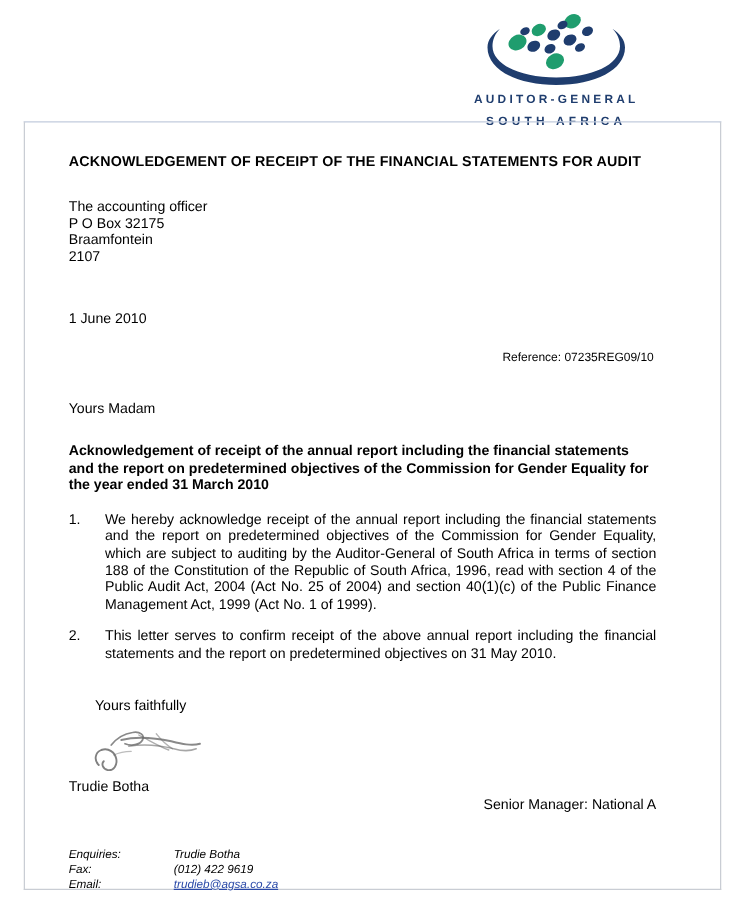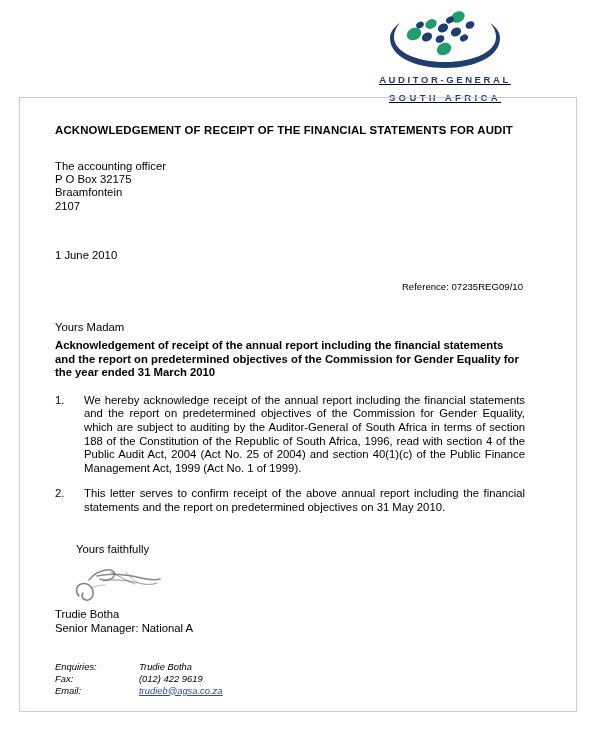--- a/index.html
+++ b/index.html
@@ -27,21 +27,20 @@
   .logo-mark {
     position: relative;
     width: 118px;
     height: 64px;
     margin: 0 auto;
   }
   .logo-mark svg { display: block; }
   .logo-wordmark {
     text-align: center;
     margin-top: 2px;
-    text-decoration: underline;
   }
   .logo-line1, .logo-line2 {
     color: #1f3d6e;
     font-family: "Liberation Sans", sans-serif;
     font-weight: bold;
     letter-spacing: 2.6px;
     white-space: nowrap;
   }
   .logo-line1 { font-size: 9.5px; }
   .logo-line2 { font-size: 9.5px; margin-top: 7px; letter-spacing: 3.4px; }
@@ -85,21 +84,21 @@
     text-align: right;
     font-size: 9.6px;
     margin-top: 17px;
     padding-right: 2px;
   }
 
   .salutation { margin-top: 28px; }
 
   .subject {
     font-weight: bold;
-    margin-top: 4px;
+    margin-top: 20px;
     line-height: 13.6px;
   }
 
   ol.clauses {
     list-style: none;
     margin: 14px 0 0 0;
     padding: 0;
   }
   ol.clauses li {
     position: relative;
@@ -122,21 +121,21 @@
   .signature {
     margin-top: 6px;
     margin-left: 12px;
     height: 44px;
     width: 120px;
     position: relative;
   }
   .signature svg { display: block; }
 
   .signer-name { margin-top: 2px; }
-  .signer-title { line-height: 13.6px; }
+  .signer-title { line-height: 13.6px; text-align: right; }
 
   
   .contact {
     margin-top: 26px;
     border-collapse: collapse;
     font-size: 9.4px;
     line-height: 11.6px;
     font-style: italic;
   }
   .contact td { padding: 0; vertical-align: top; }

